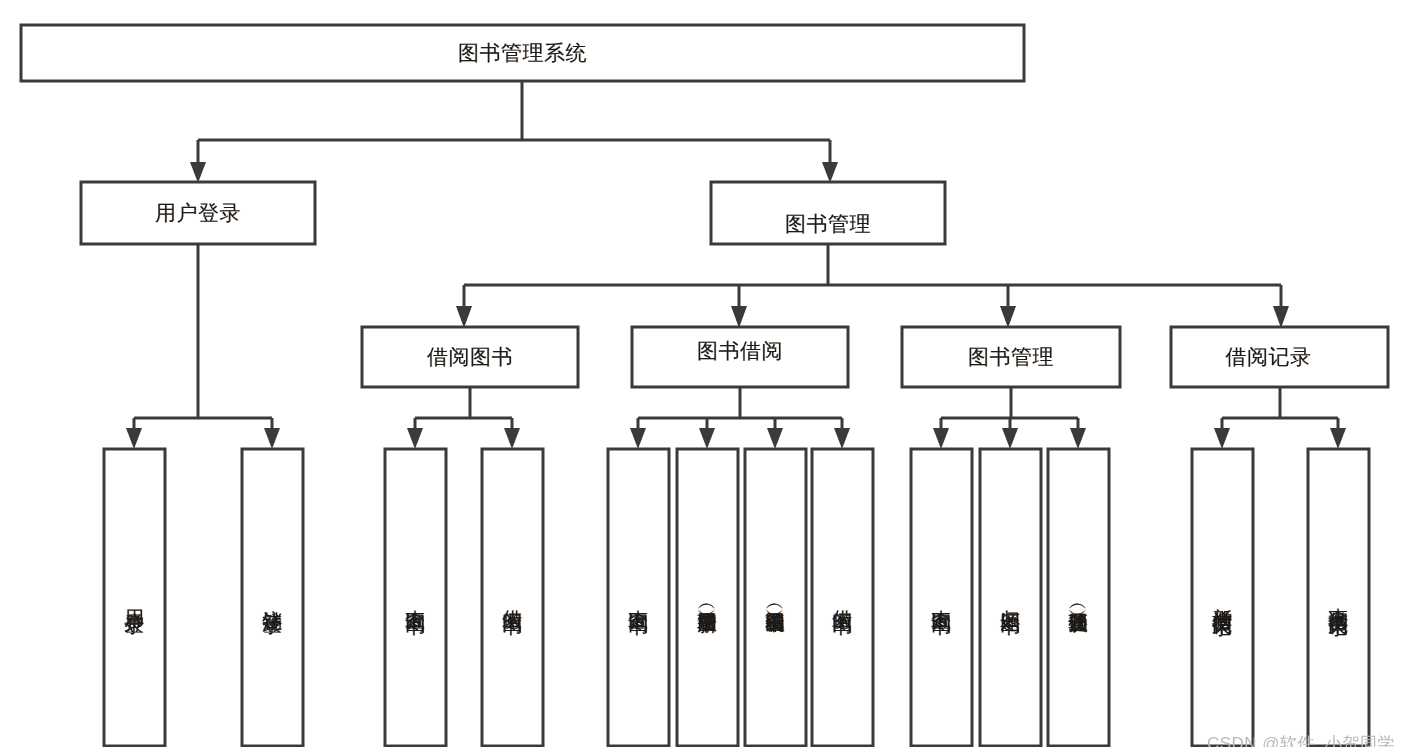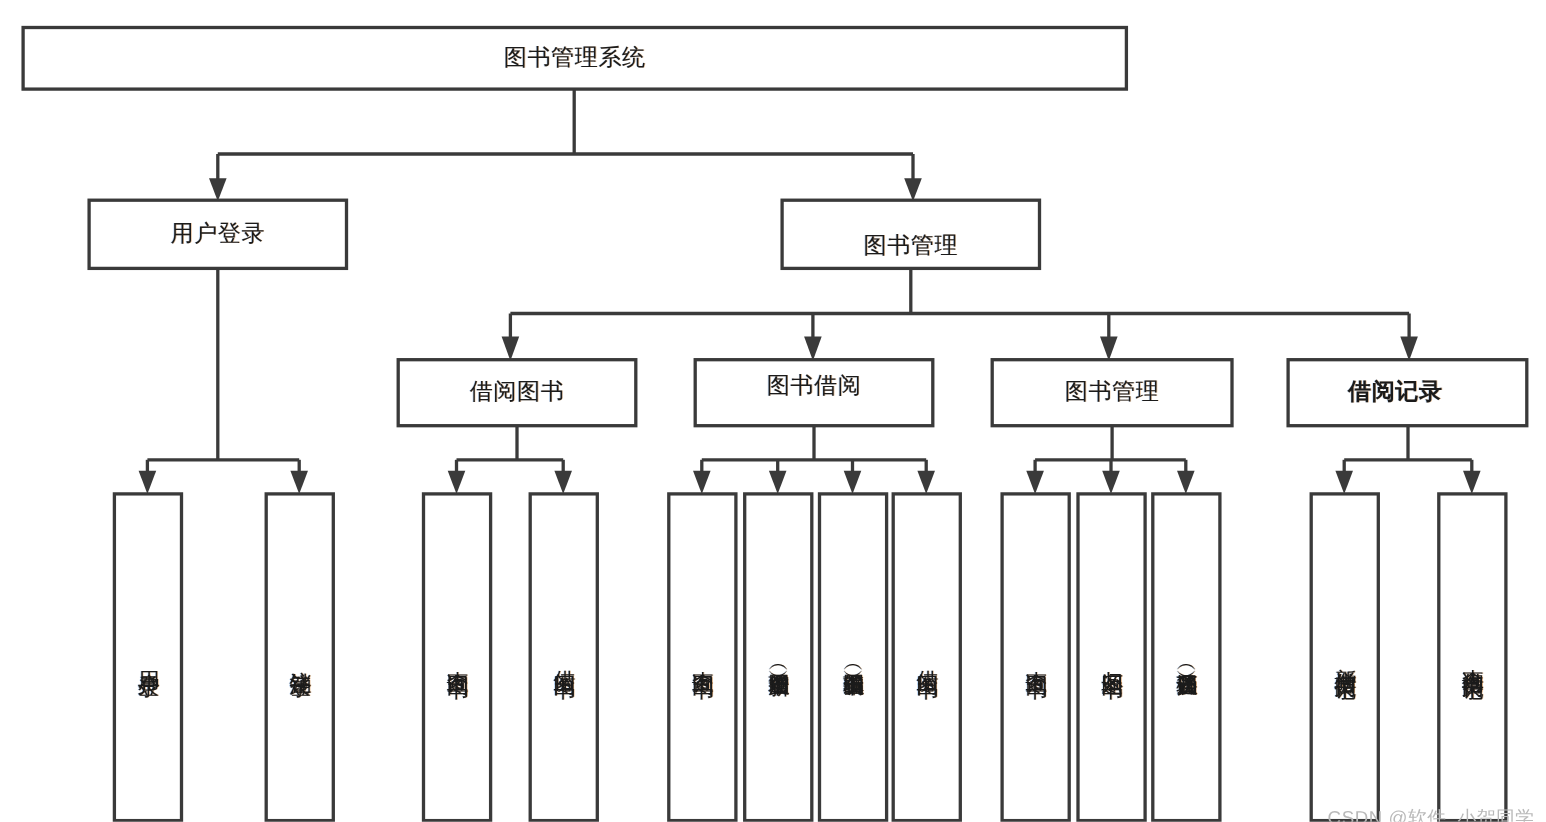--- a/index.html
+++ b/index.html
@@ -202,21 +202,21 @@
   <div class="node-label-h" style="left:81px; top:170px; width:234px; height:62px;">用户登录</div>
 
   <div class="node-label-h" style="left:711px; top:181px; width:234px; height:62px;">图书管理</div>
 
   <div class="node-label-h" style="left:362px; top:315px; width:216px; height:60px;">借阅图书</div>
 
   <div class="node-label-h" style="left:632px; top:315px; width:216px; height:48px;">图书借阅</div>
 
   <div class="node-label-h" style="left:902px; top:315px; width:218px; height:60px;">图书管理</div>
 
-  <div class="node-label-h" style="left:1171px; top:315px; width:195px; height:60px;font-weight:bold;">借阅记录</div>
+  <div class="node-label-h" style="left:1171px; top:315px; width:195px; height:60px;">借阅记录</div>
 
   <div class="node-label-v" style="left:104px; top:437px; width:61px; height:297px;">用户登录</div>
 
   <div class="node-label-v" style="left:242px; top:437px; width:61px; height:297px;">注销登录</div>
 
   <div class="node-label-v" style="left:385px; top:437px; width:61px; height:297px;">查询图书</div>
 
   <div class="node-label-v" style="left:482px; top:437px; width:61px; height:297px;">借阅图书</div>
 
   <div class="node-label-v" style="left:608px; top:437px; width:61px; height:297px;">查询图书</div>

